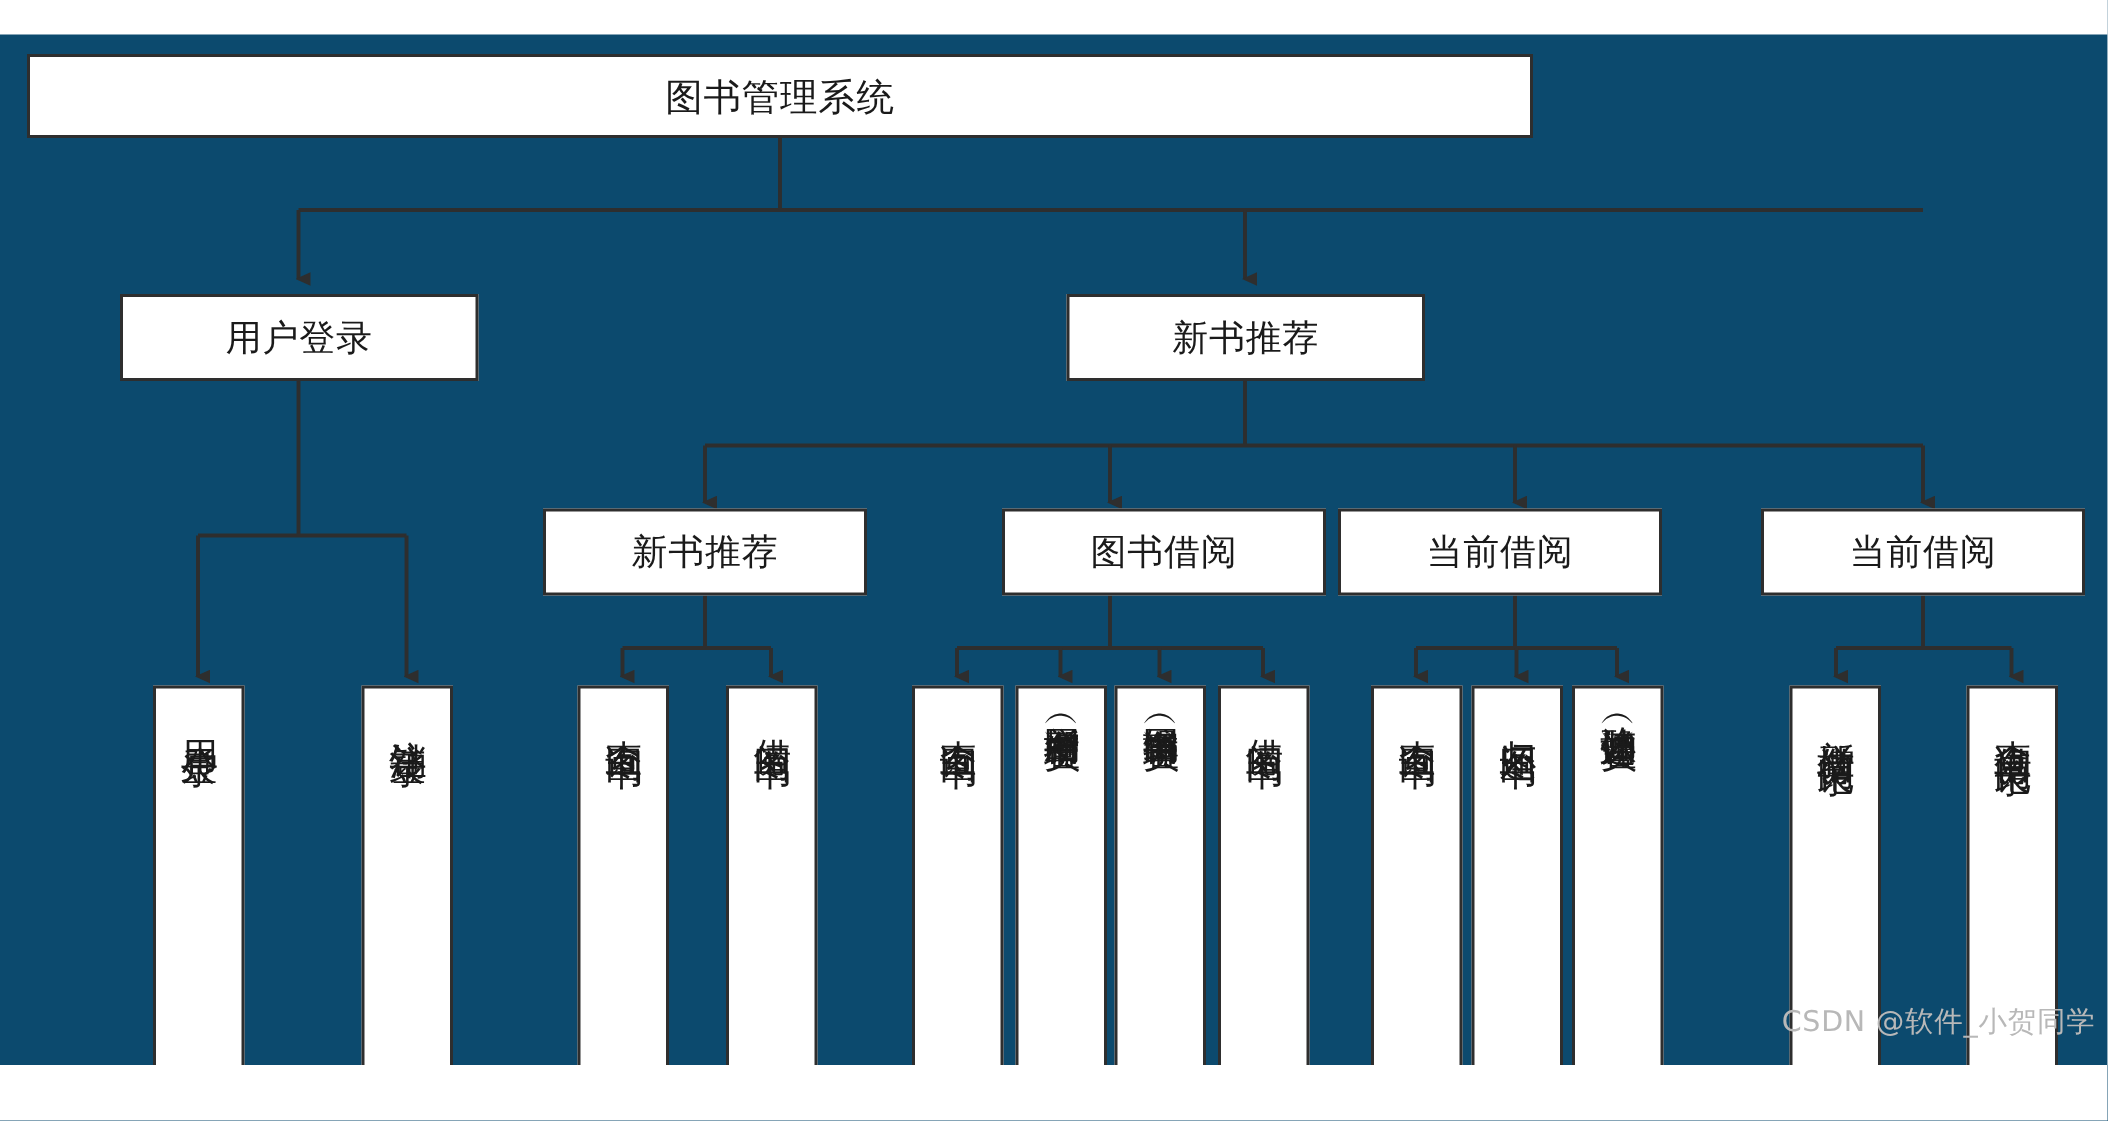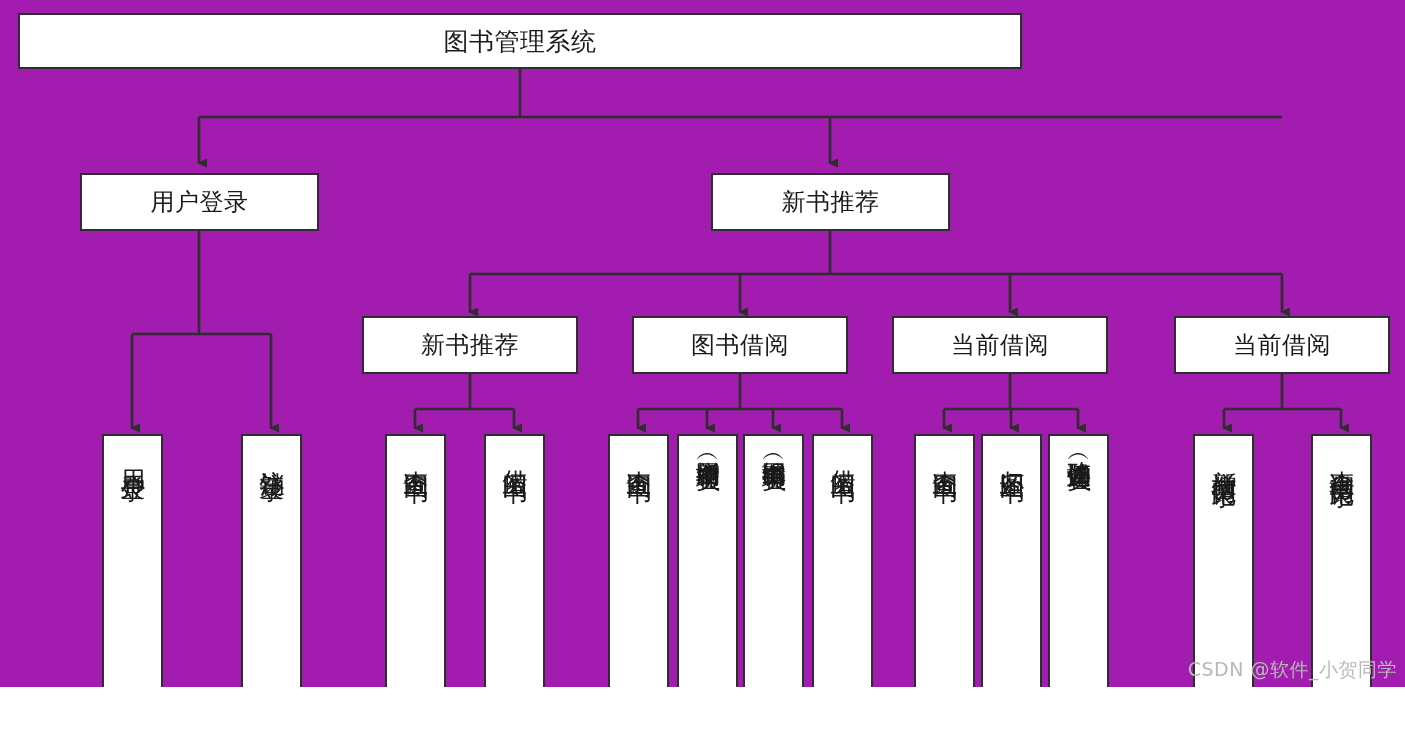--- a/index.html
+++ b/index.html
@@ -7,22 +7,23 @@
     padding: 0;
     background: #ffffff;
   }
   body {
     font-family: "DejaVu Sans", "Liberation Sans", sans-serif;
   }
   #canvas {
     position: relative;
     width: 1405px;
     height: 687px;
-    background: #a21caf;
+    background: #0c4a6e;
     overflow: hidden;
+    margin-top: 23px;
   }
   svg.wires {
     position: absolute;
     left: 0;
     top: 0;
     width: 1405px;
     height: 747px;
     pointer-events: none;
   }
   .node {
@@ -62,21 +63,21 @@
     white-space: nowrap;
   }
   .node.v.tight .lbl {
     font-size: 24px;
     letter-spacing: 1px;
   }
   .node.v.topflush { padding-top: 6px; }
   .watermark {
     position: absolute;
     right: 8px;
-    bottom: 4px;
+    bottom: 16px;
     font-size: 19px;
     color: #b8b8b8;
     white-space: nowrap;
     letter-spacing: 0.5px;
     text-align: right;
   }
 </style>
 </head>
 <body>
 
@@ -142,21 +143,21 @@
   </div>
 
   <div class="node h" style="left:711px; top:173px; width:239px; height:58px;">
     <span class="lbl">新书推荐</span>
   </div>
 
   <div class="node h" style="left:362px; top:316px; width:216px; height:58px;">
     <span class="lbl">新书推荐</span>
   </div>
 
-  <div class="node h" style="left:632px; top:316px; width:216px; height:58px;">
+  <div class="node h" style="left:668px; top:316px; width:216px; height:58px;">
     <span class="lbl">图书借阅</span>
   </div>
 
   <div class="node h" style="left:892px; top:316px; width:216px; height:58px;justify-content:center;">
     <span class="lbl">当前借阅</span>
   </div>
 
   <div class="node h" style="left:1174px; top:316px; width:216px; height:58px;">
     <span class="lbl">当前借阅</span>
   </div>

